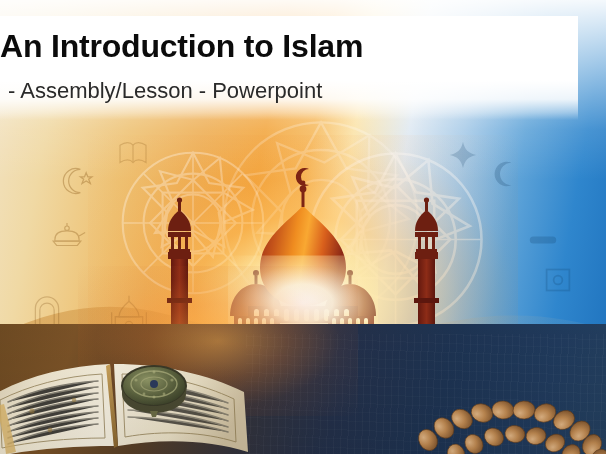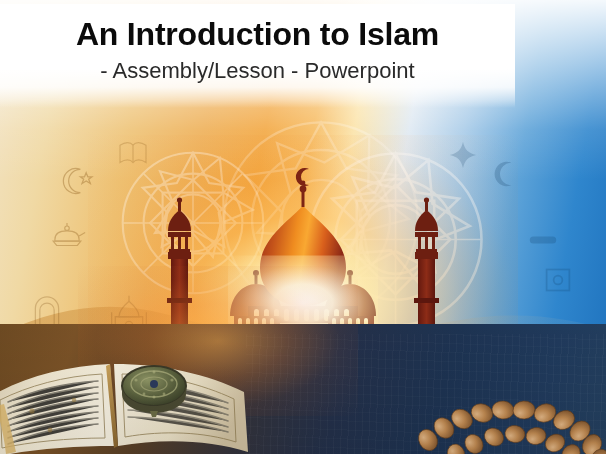--- a/index.html
+++ b/index.html
@@ -16,43 +16,43 @@
     width: 606px;
     height: 454px;
     overflow: hidden;
     background: #ffffff;
   }
 
   
   .header {
     position: absolute;
     left: 0;
-    top: 4px;
-    width: 515px;
+    top: 16px;
+    width: 578px;
     height: 104px;
     z-index: 60;
-    text-align: center;
+    text-align: left;
     background: linear-gradient(to bottom,
                 #ffffff 0%, #ffffff 62%,
                 rgba(255,255,255,0.86) 80%,
                 rgba(255,255,255,0.35) 93%,
                 rgba(255,255,255,0) 100%);
   }
   .title {
     margin: 0;
     padding-top: 14px;
     font-size: 32px;
     font-weight: bold;
     letter-spacing: -0.2px;
     color: #0b0b0b;
     line-height: 1.05;
     font-family: "Liberation Sans", sans-serif;
   }
   .subtitle {
-    margin: 0;
+    margin: 8px;
     padding-top: 7px;
     font-size: 22px;
     font-weight: normal;
     color: #2a2a2a;
     line-height: 1.1;
     font-family: "Liberation Sans", sans-serif;
   }
 
   
   .scene {

